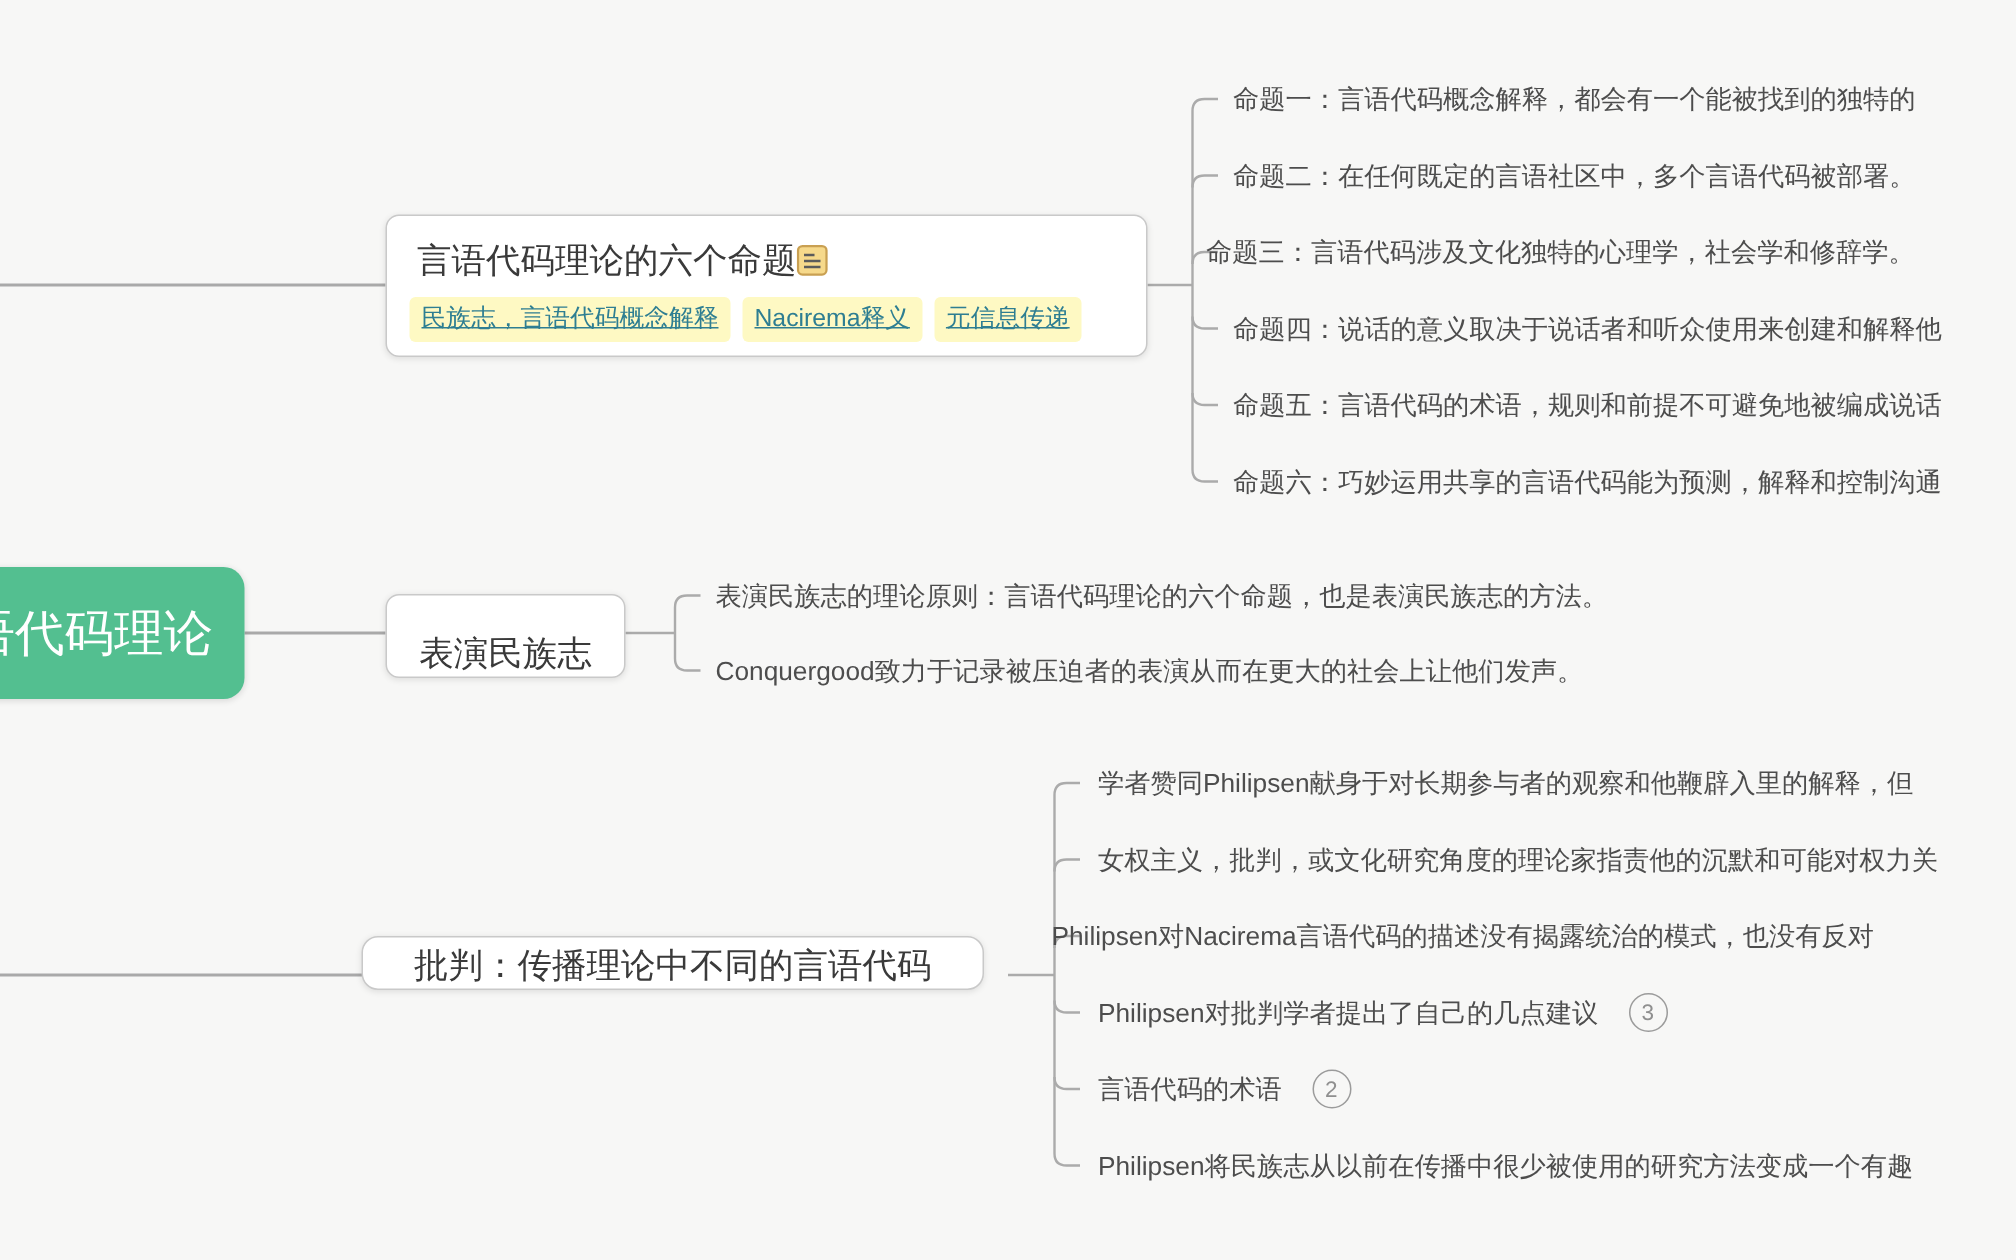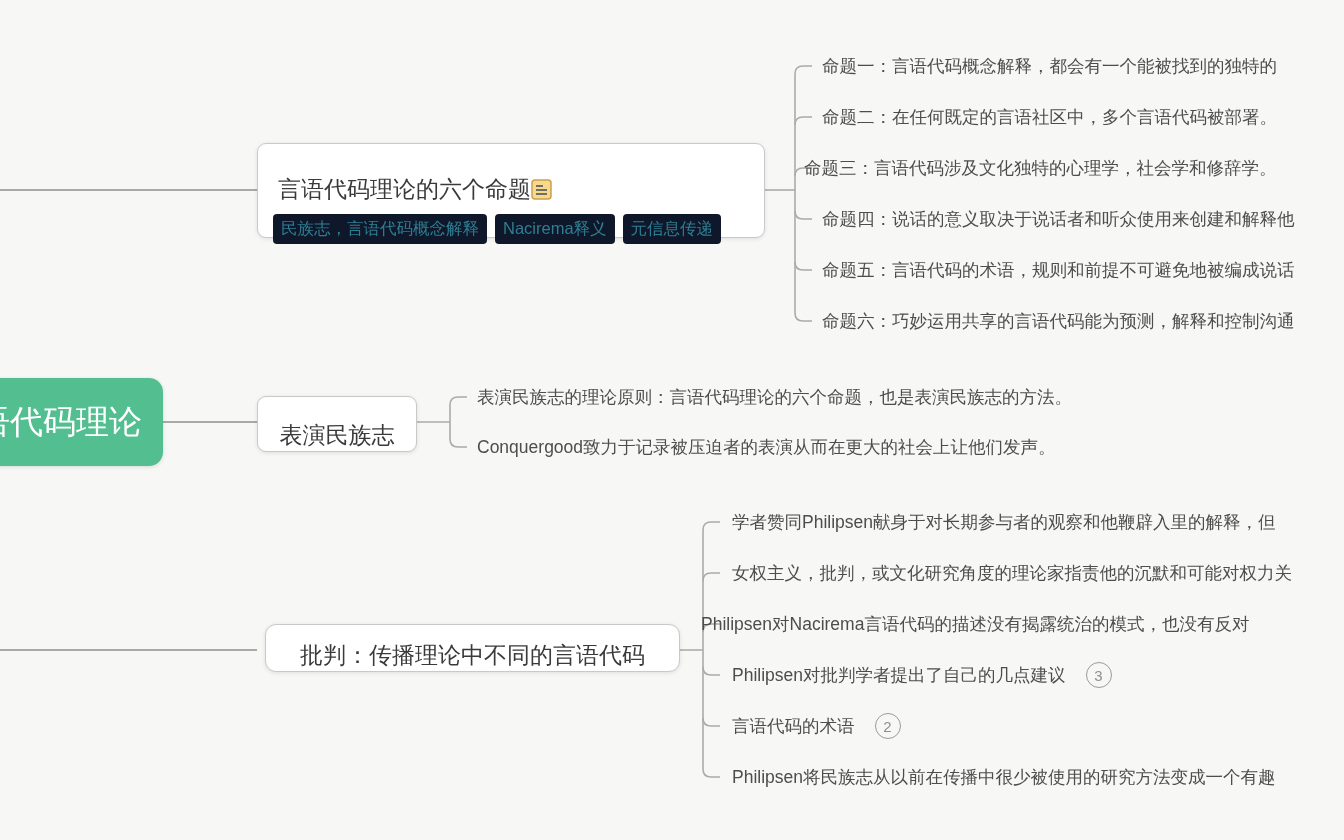--- a/index.html
+++ b/index.html
@@ -19,30 +19,30 @@
   
   .root-node{
     position:absolute;left:-77px;top:378px;width:240px;height:88px;
     background:#53bf90;border-radius:14px;
     display:flex;align-items:center;justify-content:center;
     box-shadow:0 1px 4px rgba(0,0,0,.12);
   }
   .root-node span{color:#ffffff;font-size:33px;white-space:nowrap;}
   
   .topic-main{left:257px;top:143px;width:508px;height:95px;padding:12px 15px 10px 20px;}
-  .title-row{display:flex;align-items:center;gap:0;margin-top:18px;}
+  .title-row{display:flex;align-items:center;gap:0;margin-top:2px;}
   .note-icon{display:inline-flex;flex:0 0 auto;}
   .tags-row{display:flex;gap:8px;margin-top:9px;margin-left:-5px;}
   .tag{
-    background:#0f172a;color:#2e7e92;font-size:16.5px;line-height:1;
-    padding:6px 8px 7px 8px;border-radius:4px;white-space:nowrap;
+    background:#fef9c3;color:#2e7e92;font-size:16.5px;line-height:1;
+    padding:6px 8px 7px 8px;border-radius:4px;white-space:nowrap;text-decoration:underline;
   }
   
   .topic-perf{left:257px;top:396px;width:160px;height:56px;}
-  .topic-crit{left:265px;top:624px;width:415px;height:48px;border-radius:11px;}
+  .topic-crit{left:241px;top:624px;width:415px;height:36px;border-radius:11px;}
   
   .leaf{
     position:absolute;transform:translateY(-50%);
     display:flex;align-items:center;gap:20px;
     color:#4d4d4d;font-size:17.5px;white-space:nowrap;
   }
   .badge{
     width:26px;height:26px;border:1.5px solid #9b9b9b;border-radius:50%;
     color:#8f8f8f;font-size:15px;display:flex;align-items:center;justify-content:center;
     box-sizing:border-box;flex:0 0 auto;background:transparent;

